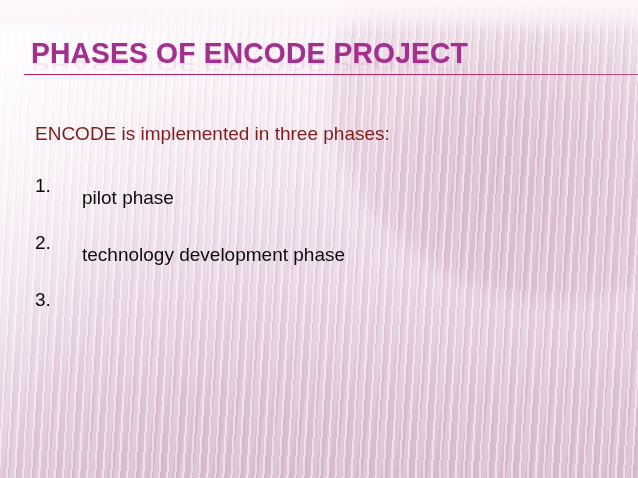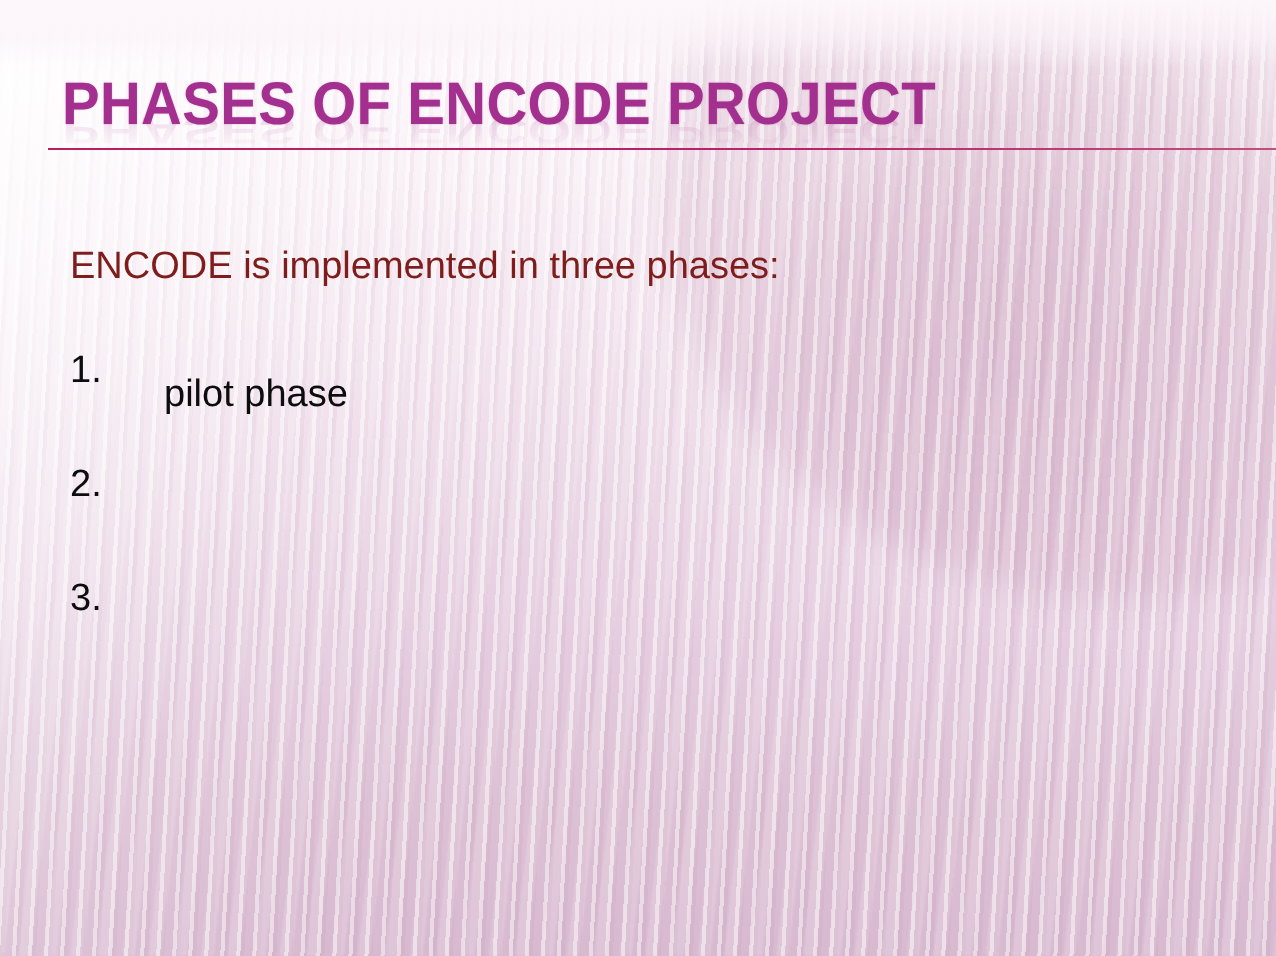--- a/index.html
+++ b/index.html
@@ -255,20 +255,21 @@
 
     <div class="list">
 
       <div class="list-item">
         <span class="list-num">1.</span>
         <span class="list-label">pilot phase</span>
       </div>
 
       <div class="list-item">
         <span class="list-num">2.</span>
+        <span class="list-label">technology development phase</span>
       </div>
 
       <div class="list-item">
         <span class="list-num">3.</span>
       </div>
 
     </div>
   </div>
 
 </div>

